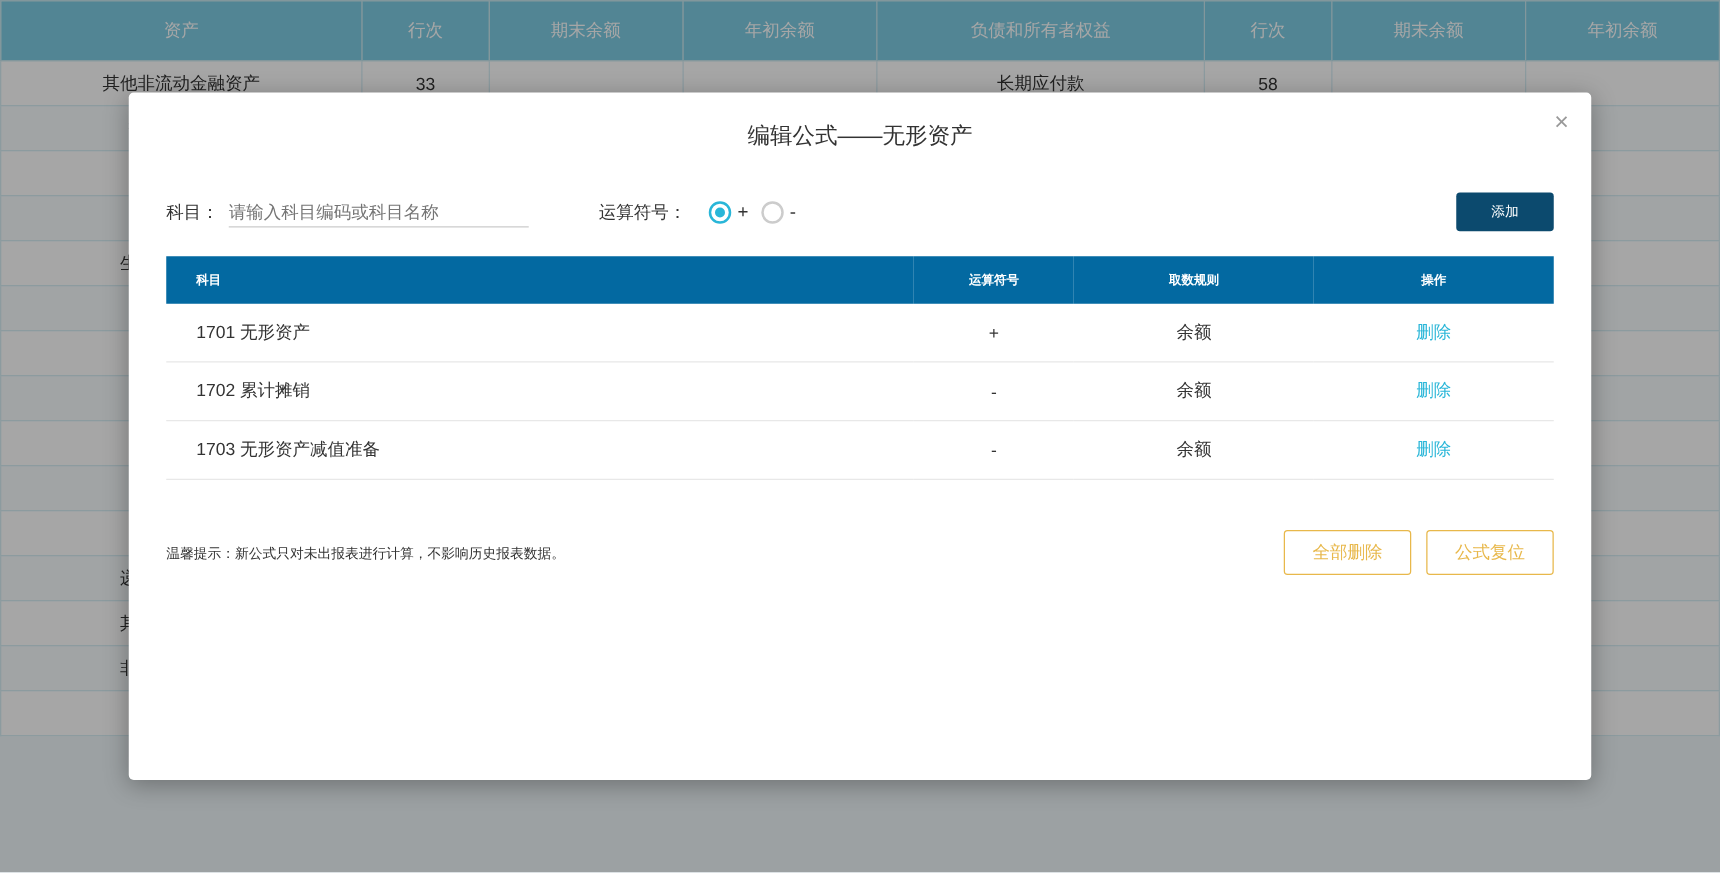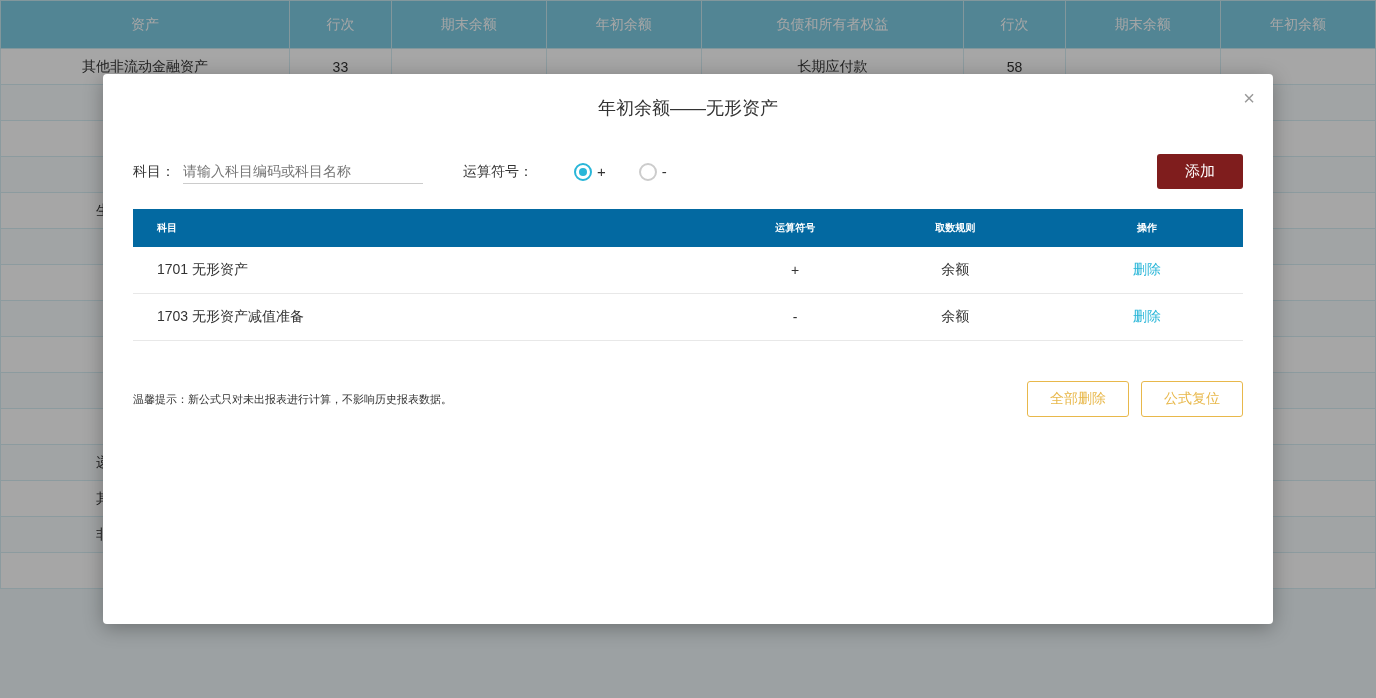--- a/index.html
+++ b/index.html
@@ -148,22 +148,22 @@
       top: 50%;
       transform: translateY(-50%);
       pointer-events: none;
       color: #666;
       font-size: 10px;
     }
 
     .radio-group {
       display: flex;
       align-items: center;
-      margin-left: 40px;
-      gap: 33px;
+      margin-left: 56px;
+      gap: 10px;
     }
 
     .radio-item {
       display: flex;
       align-items: center;
       gap: 5px;
       cursor: pointer;
     }
 
     .radio-circle {
@@ -188,26 +188,26 @@
       border-color: #ccc;
     }
 
     .radio-label {
       font-size: 15px;
       color: #333;
     }
 
     .add-btn {
       margin-left: auto;
-      background: #7f1d1d;
+      background: #0c4a6e;
       color: #fff;
       border: none;
       border-radius: 3px;
       padding: 8px 28px;
-      font-size: 15px;
+      font-size: 11px;
       cursor: pointer;
       font-family: inherit;
     }
 
     
     .data-table-wrap {
       padding: 0 30px;
     }
 
     .data-table {
@@ -450,21 +450,21 @@
   </tr>
       </tbody>
   </table>
 </div>
 
 <div class="overlay">
 
   <div class="modal">
 
     <div class="modal-header">
-      <span>年初余额——无形资产</span>
+      <span>编辑公式——无形资产</span>
     </div>
     <button class="modal-close">×</button>
 
     <div class="form-row">
       <span class="form-label">科目：</span>
       <input class="form-input" type="text" placeholder="请输入科目编码或科目名称" style="">
 
 
       <div class="radio-group">
         <span class="form-label">运算符号：</span>
@@ -494,20 +494,28 @@
         <tbody id="formula-tbody">
         <tr>
     <td class="col-subject">1701 无形资产</td>
     <td class="col-op">+</td>
     <td class="col-rule">余额</td>
     <td class="col-action">
       <a class="delete-link" href="#">删除</a>
     </td>
   </tr>
             <tr>
+    <td class="col-subject">1702 累计摊销</td>
+    <td class="col-op">-</td>
+    <td class="col-rule">余额</td>
+    <td class="col-action">
+      <a class="delete-link" href="#">删除</a>
+    </td>
+  </tr>
+            <tr>
     <td class="col-subject">1703 无形资产减值准备</td>
     <td class="col-op">-</td>
     <td class="col-rule">余额</td>
     <td class="col-action">
       <a class="delete-link" href="#">删除</a>
     </td>
   </tr>
           </tbody>
       </table>
     </div>

